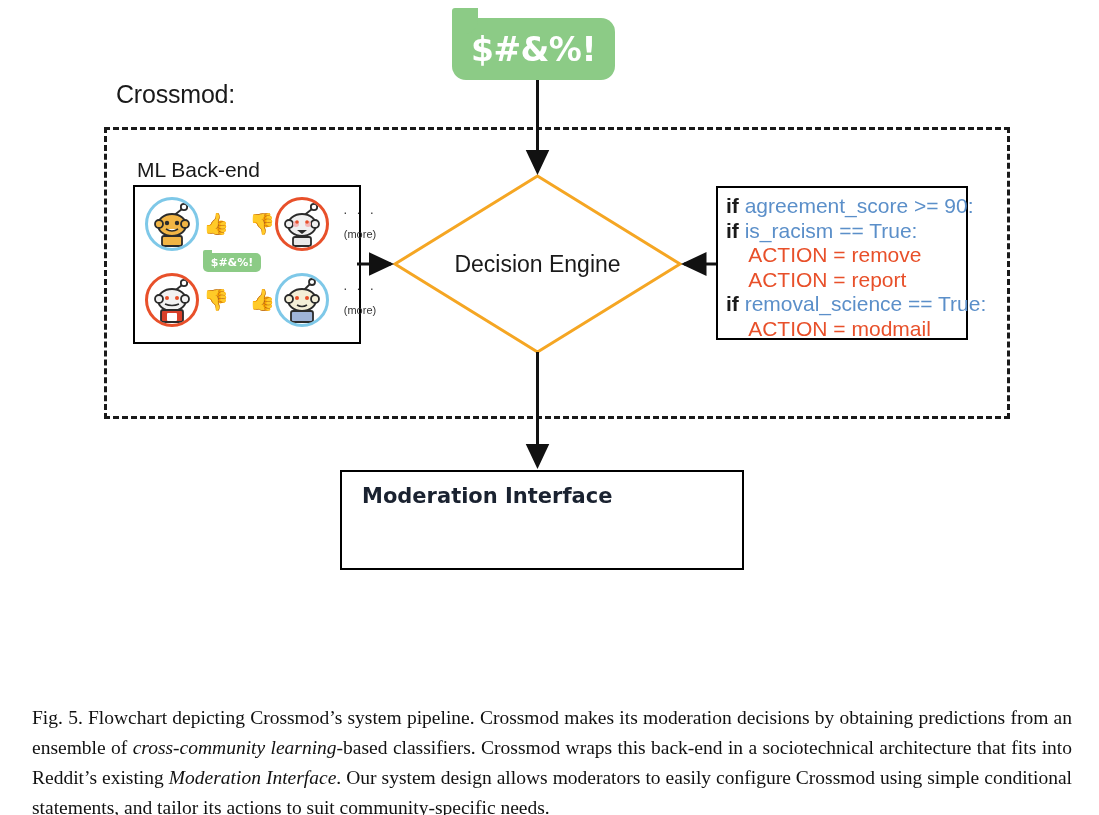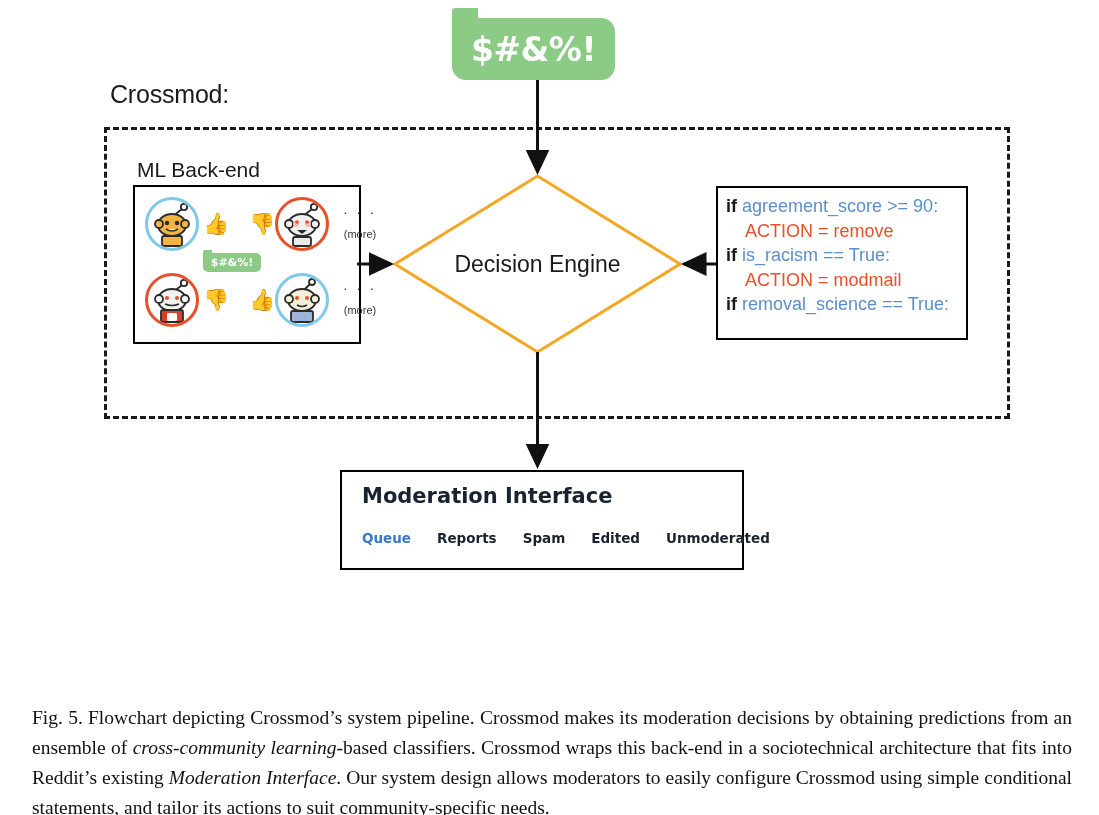--- a/index.html
+++ b/index.html
@@ -50,21 +50,21 @@
     top: -10px;
     width: 26px;
     height: 26px;
     background: #8ccb86;
     border-radius: 3px 0 14px 0;
   }
 
   
   #crossmod-label {
     position: absolute;
-    left: 110px;
+    left: 116px;
     top: 80px;
     font-size: 25px;
     color: #1a1a1a;
     letter-spacing: -0.2px;
   }
 
   
   #crossmod-box {
     position: absolute;
     left: 104px;
@@ -210,21 +210,21 @@
     left: 716px;
     top: 186px;
     width: 252px;
     height: 154px;
     border: 2.5px solid #000000;
     background: #ffffff;
     padding: 6px 0 0 8px;
     box-sizing: border-box;
   }
   .code-line {
-    font-size: 18px;
+    font-size: 21px;
     line-height: 24.5px;
     white-space: pre;
     color: #1a1a1a;
   }
   .kw { color: #1a1a1a; font-weight: bold; }
   .var { color: #5b8fc9; }
   .act { color: #e8502a; }
 
   
   #modui-box {
@@ -386,35 +386,29 @@
     </div>
   </div>
 
   <div id="diamond-wrap">
     <div id="diamond-label">Decision Engine</div>
   </div>
 
   <div id="config-title">Config file</div>
   <div id="config-box">
     <div class="code-line"><span class="kw">if </span><span class="var">agreement_score &gt;= 90:</span></div>
+    <div class="code-line"><span class="kw">if </span><span class="var">is_racism == True:</span></div>
     <div class="code-line">    <span class="act">ACTION = remove</span></div>
-    <div class="code-line"><span class="kw">if </span><span class="var">is_racism == True:</span></div>
+    <div class="code-line">    <span class="act">ACTION = report</span></div>
+    <div class="code-line"><span class="kw">if </span><span class="var">removal_science == True:</span></div>
     <div class="code-line">    <span class="act">ACTION = modmail</span></div>
-    <div class="code-line"><span class="kw">if </span><span class="var">removal_science == True:</span></div>
   </div>
 
   <div id="modui-box">
     <div id="modui-title">Moderation Interface</div>
-    <div id="modui-tabs">
-      <span class="tab active">Queue</span>
-      <span class="tab">Reports</span>
-      <span class="tab">Spam</span>
-      <span class="tab">Edited</span>
-      <span class="tab">Unmoderated</span>
-    </div>
   </div>
 
   <svg id="arrows" viewBox="0 0 1099 640">
     <defs>
       <marker id="ah" markerWidth="9" markerHeight="9" refX="7.5" refY="4.5" orient="auto">
         <path d="M0,0.5 L8.5,4.5 L0,8.5 Z" fill="#111111"></path>
       </marker>
     </defs>
 
     <polygon points="537.5,176 680,264 537.5,352 395,264" fill="none" stroke="#f5a623" stroke-width="3"></polygon>

